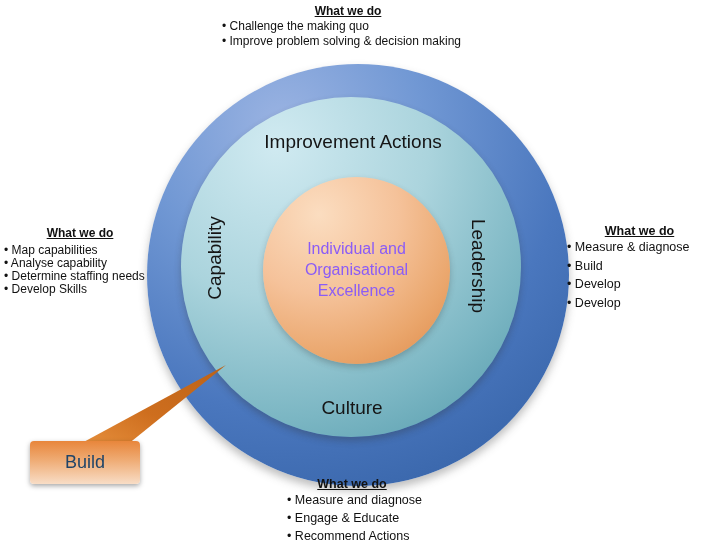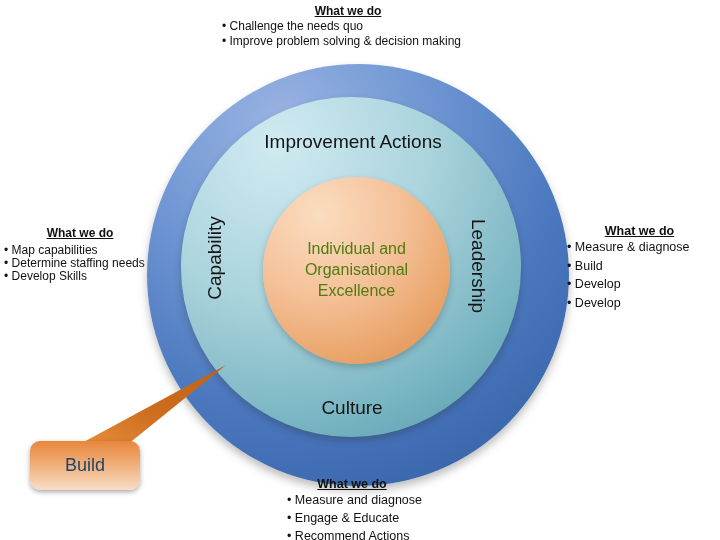--- a/index.html
+++ b/index.html
@@ -24,40 +24,40 @@
     background: radial-gradient(circle at 30% 20%, #FBDDC0 0%, #F5C29A 40%, #EAA66C 72%, #DD8847 100%);
     box-shadow: 0 3px 6px rgba(50,50,50,0.28);
   }
   .ring-label { position:absolute; font-size:19px; color:#151515; }
   .label-improvement { left:233px; top:131px; width:240px; text-align:center; }
   .label-culture     { left:292px; top:397px; width:120px; text-align:center; }
   .label-capability  { left:215px; top:258px; transform:translate(-50%,-50%) rotate(-90deg); white-space:nowrap; }
   .label-leadership  { left:478px; top:266px; transform:translate(-50%,-50%) rotate(90deg);  white-space:nowrap; }
   .center-label {
     position:absolute; left:263px; top:238px; width:187px;
-    text-align:center; color:#4d7c0f; font-size:16px; line-height:21px;
+    text-align:center; color:#8b5cf6; font-size:16px; line-height:21px;
     white-space:pre-line;
   }
   .group { position:absolute; font-size:12px; color:#111111; }
   .group .heading { font-weight:bold; text-align:center;text-decoration:underline; }
   .group .bullet-item { white-space:nowrap; }
   .group-top    { left:222px; top:4px;   width:252px; }
   .group-top    .bullet-item { line-height:14.5px; }
   .group-top    .heading { margin-bottom:1px; }
   .group-left   { left:4px;   top:226px; width:152px; }
   .group-left   .heading { margin-bottom:4px; }
   .group-left   .bullet-item { line-height:13px; }
   .group-right  { left:567px; top:224px; width:145px; font-size:12.5px; }
   .group-right  .bullet-item { line-height:18.5px; }
   .group-bottom { left:287px; top:477px; width:130px; font-size:12.5px; }
   .group-bottom .bullet-item { line-height:18px; }
   .callout-tail { position:absolute; left:55px; top:360px; width:180px; height:95px; }
   .callout-box {
-    position:absolute; left:30px; top:441px; width:110px; height:49px;
-    border-radius:10px;
+    position:absolute; left:30px; top:441px; width:110px; height:43px;
+    border-radius:4px;
     background:linear-gradient(180deg, #E8863B 0%, #EFAC75 45%, #F8DDC6 100%);
     box-shadow:0 2px 5px rgba(0,0,0,0.35);
     display:flex; align-items:center; justify-content:center;
     color:#1F4468; font-size:18px;
   }
 </style>
 </head>
 <body>
 
 <div class="canvas">
@@ -71,29 +71,30 @@
   <div class="ring-label label-leadership">Leadership</div>
   <div class="ring-label label-culture">Culture</div>
 
   <div class="center-label">Individual and
 Organisational
 Excellence</div>
 
   <div class="group group-top">
     <div class="heading">What we do</div>
     <div class="list">
-        <div class="bullet-item">• Challenge the needs quo</div>
+        <div class="bullet-item">• Challenge the making quo</div>
         <div class="bullet-item">• Improve problem solving &amp; decision making</div>
       </div>
   </div>
 
   <div class="group group-left">
     <div class="heading">What we do</div>
     <div class="list">
         <div class="bullet-item">• Map capabilities</div>
+        <div class="bullet-item">• Analyse capability</div>
         <div class="bullet-item">• Determine staffing needs</div>
         <div class="bullet-item">• Develop Skills</div>
       </div>
   </div>
 
   <div class="group group-right">
     <div class="heading">What we do</div>
     <div class="list">
         <div class="bullet-item">• Measure &amp; diagnose</div>
         <div class="bullet-item">• Build</div>

